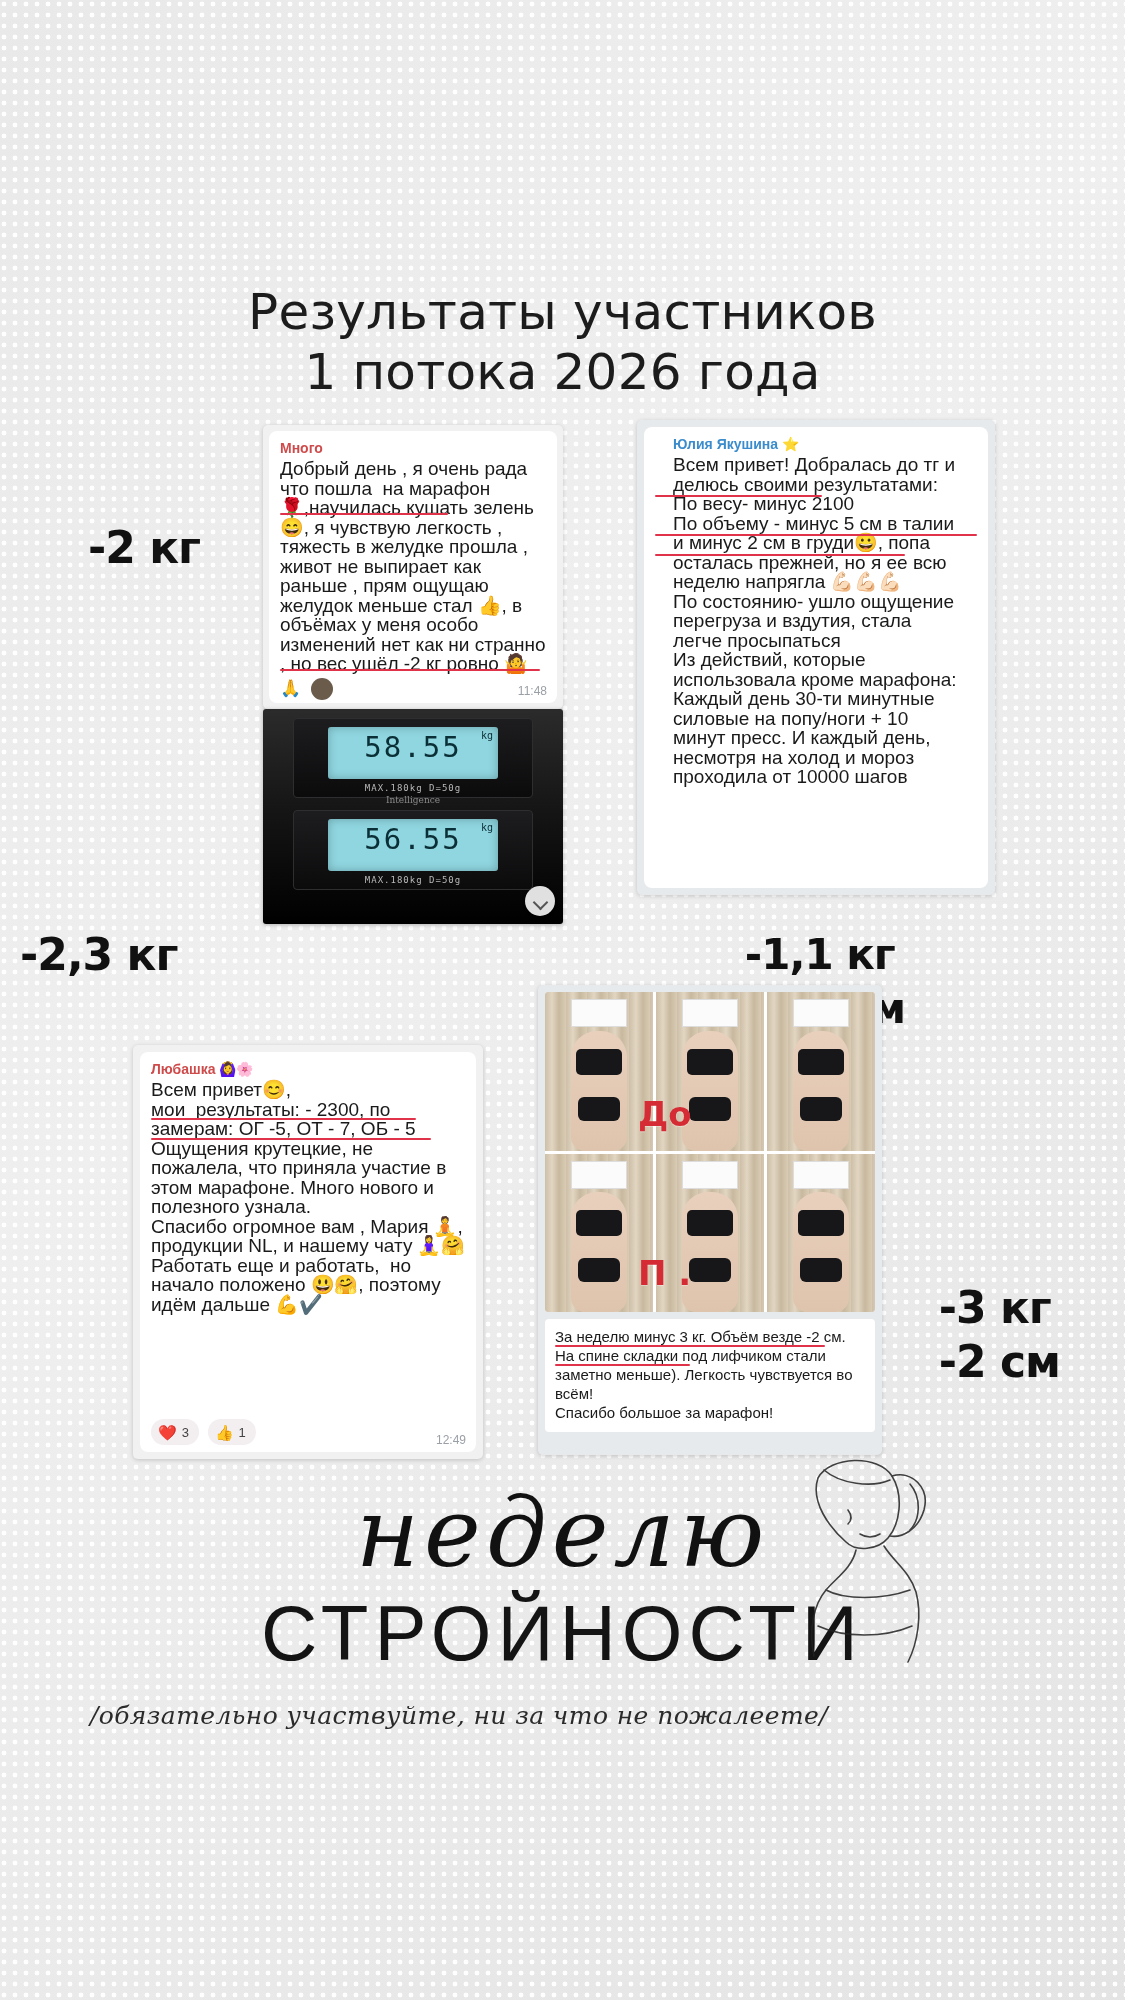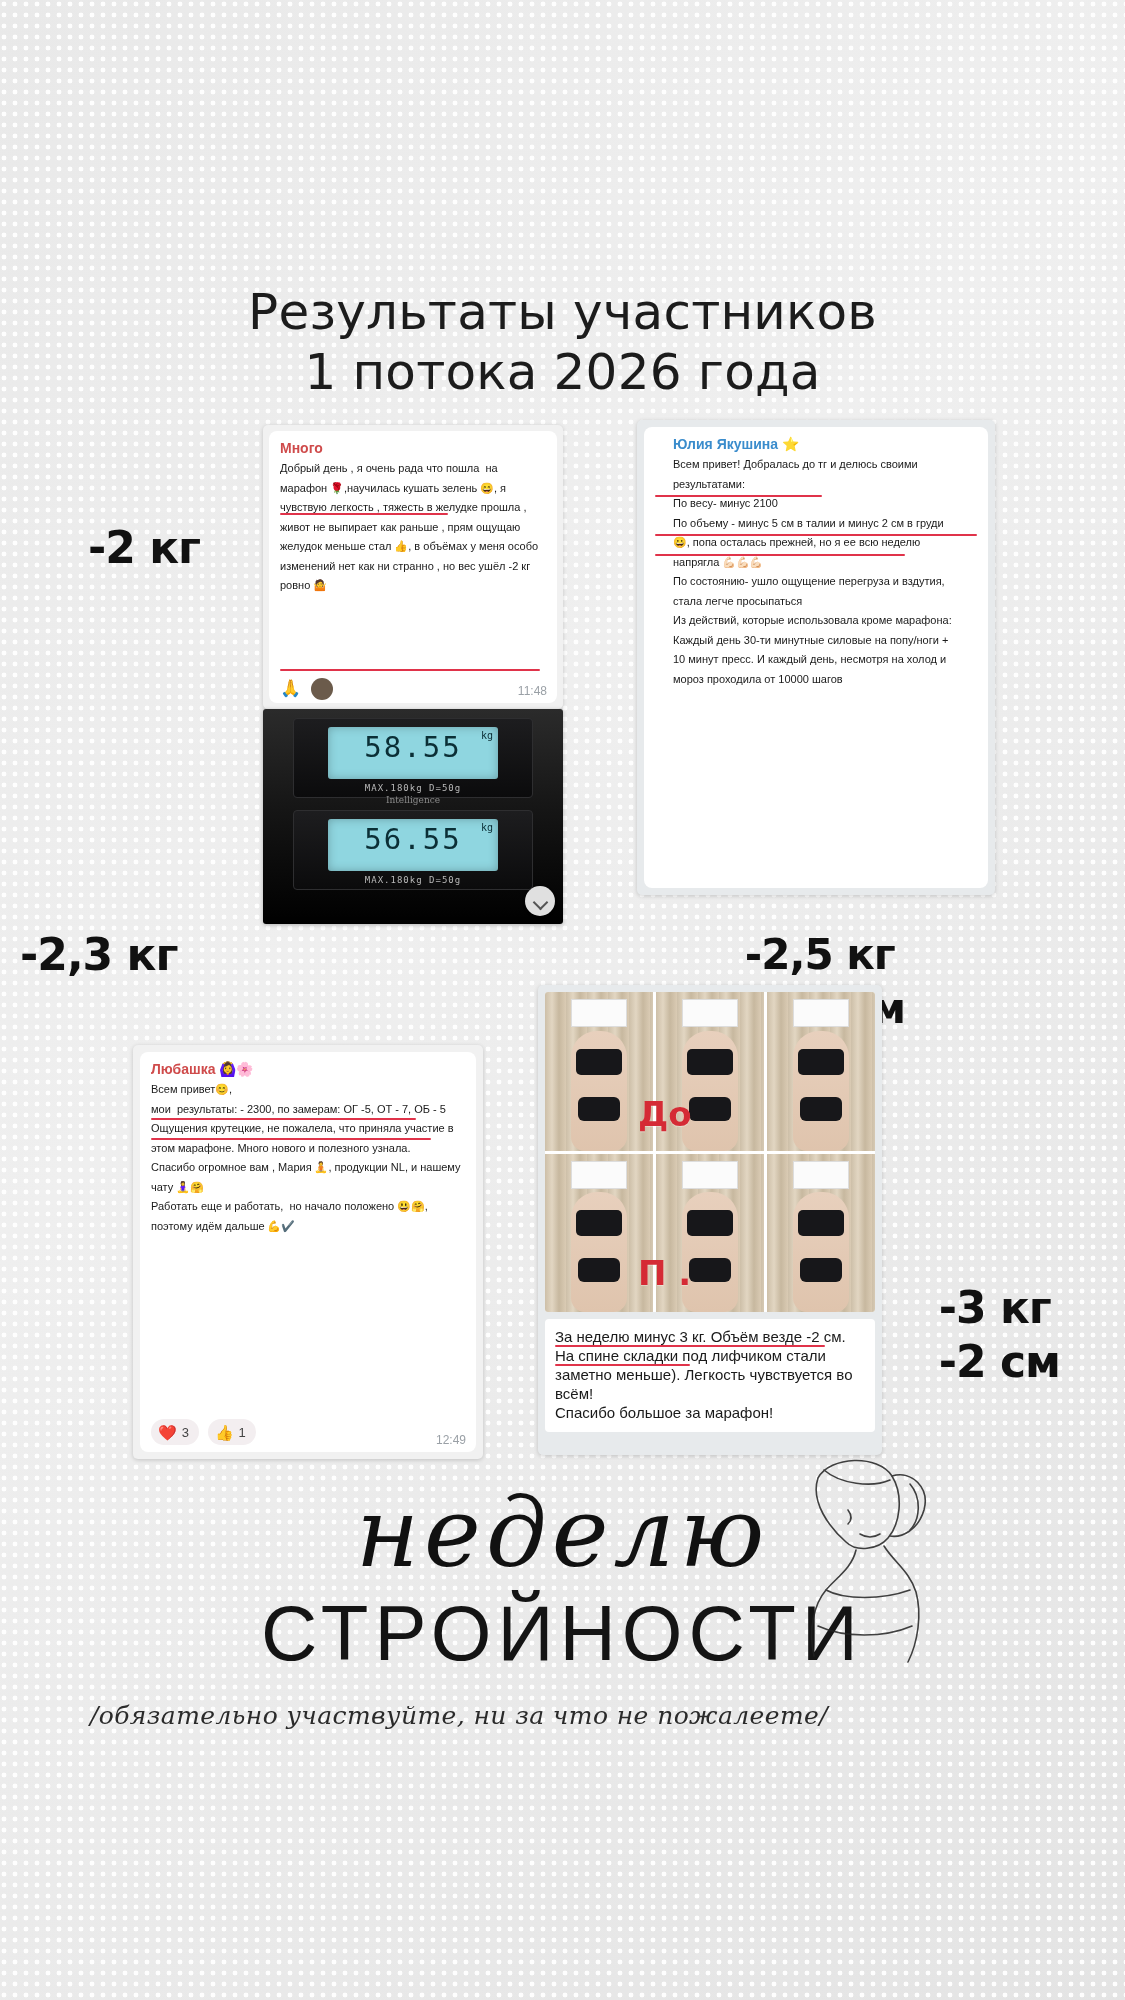--- a/index.html
+++ b/index.html
@@ -75,21 +75,21 @@
   }
   .sender {
     font-size: 14px;
     font-weight: 700;
     color: #cf4b4b;
     margin-bottom: 2px;
     line-height: 17px;
   }
   .sender.blue { color: #3a8ccc; }
   .msg {
-    font-size: 11px;
+    font-size: 19px;
     line-height: 19.5px;
     color: #1a1a1a;
     font-family: "Liberation Sans", sans-serif;
     white-space: pre-wrap;
     word-wrap: break-word;
   }
   .time {
     position: absolute;
     right: 10px;
     bottom: 5px;
@@ -360,21 +360,21 @@
     <span class="l2">1 потока 2026 года</span>
   </div>
 
   <div class="annot" id="annot-1">
     <span class="line">-2 кг</span>
   </div>
   <div class="annot" id="annot-2">
     <span class="line">-2,3 кг</span>
   </div>
   <div class="annot" id="annot-3">
-    <span class="line">-2,5 кг</span>
+    <span class="line">-1,1 кг</span>
     <span class="line">-2-5 см</span>
   </div>
   <div class="annot" id="annot-4">
     <span class="line">-3 кг</span>
     <span class="line">-2 см</span>
   </div>
 
   <div class="card" id="card-irina">
     <div class="bubble">
       <div class="sender">Много</div>

